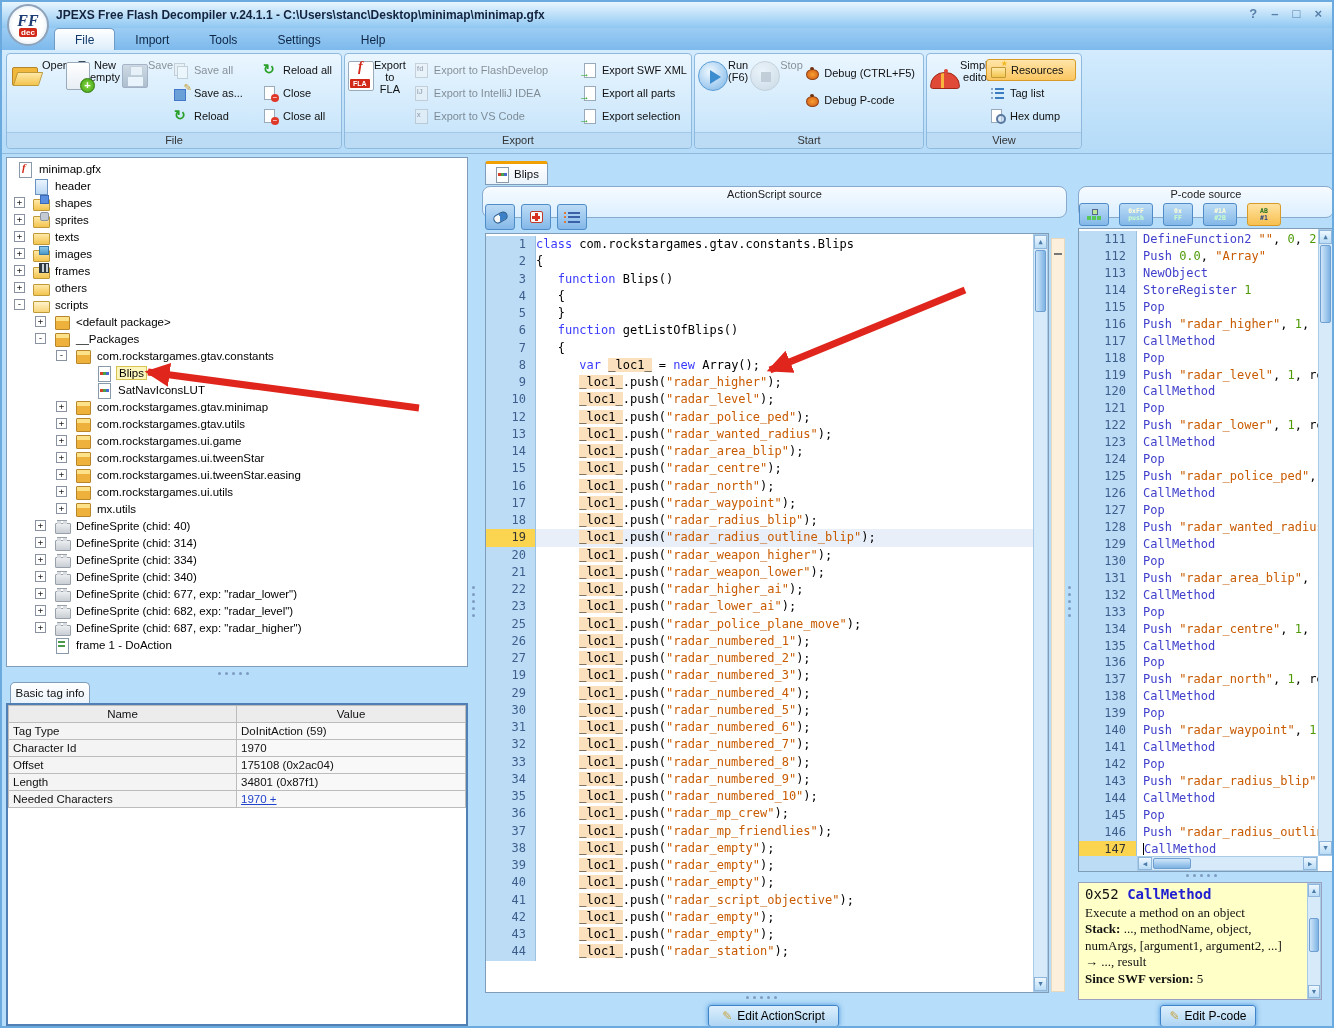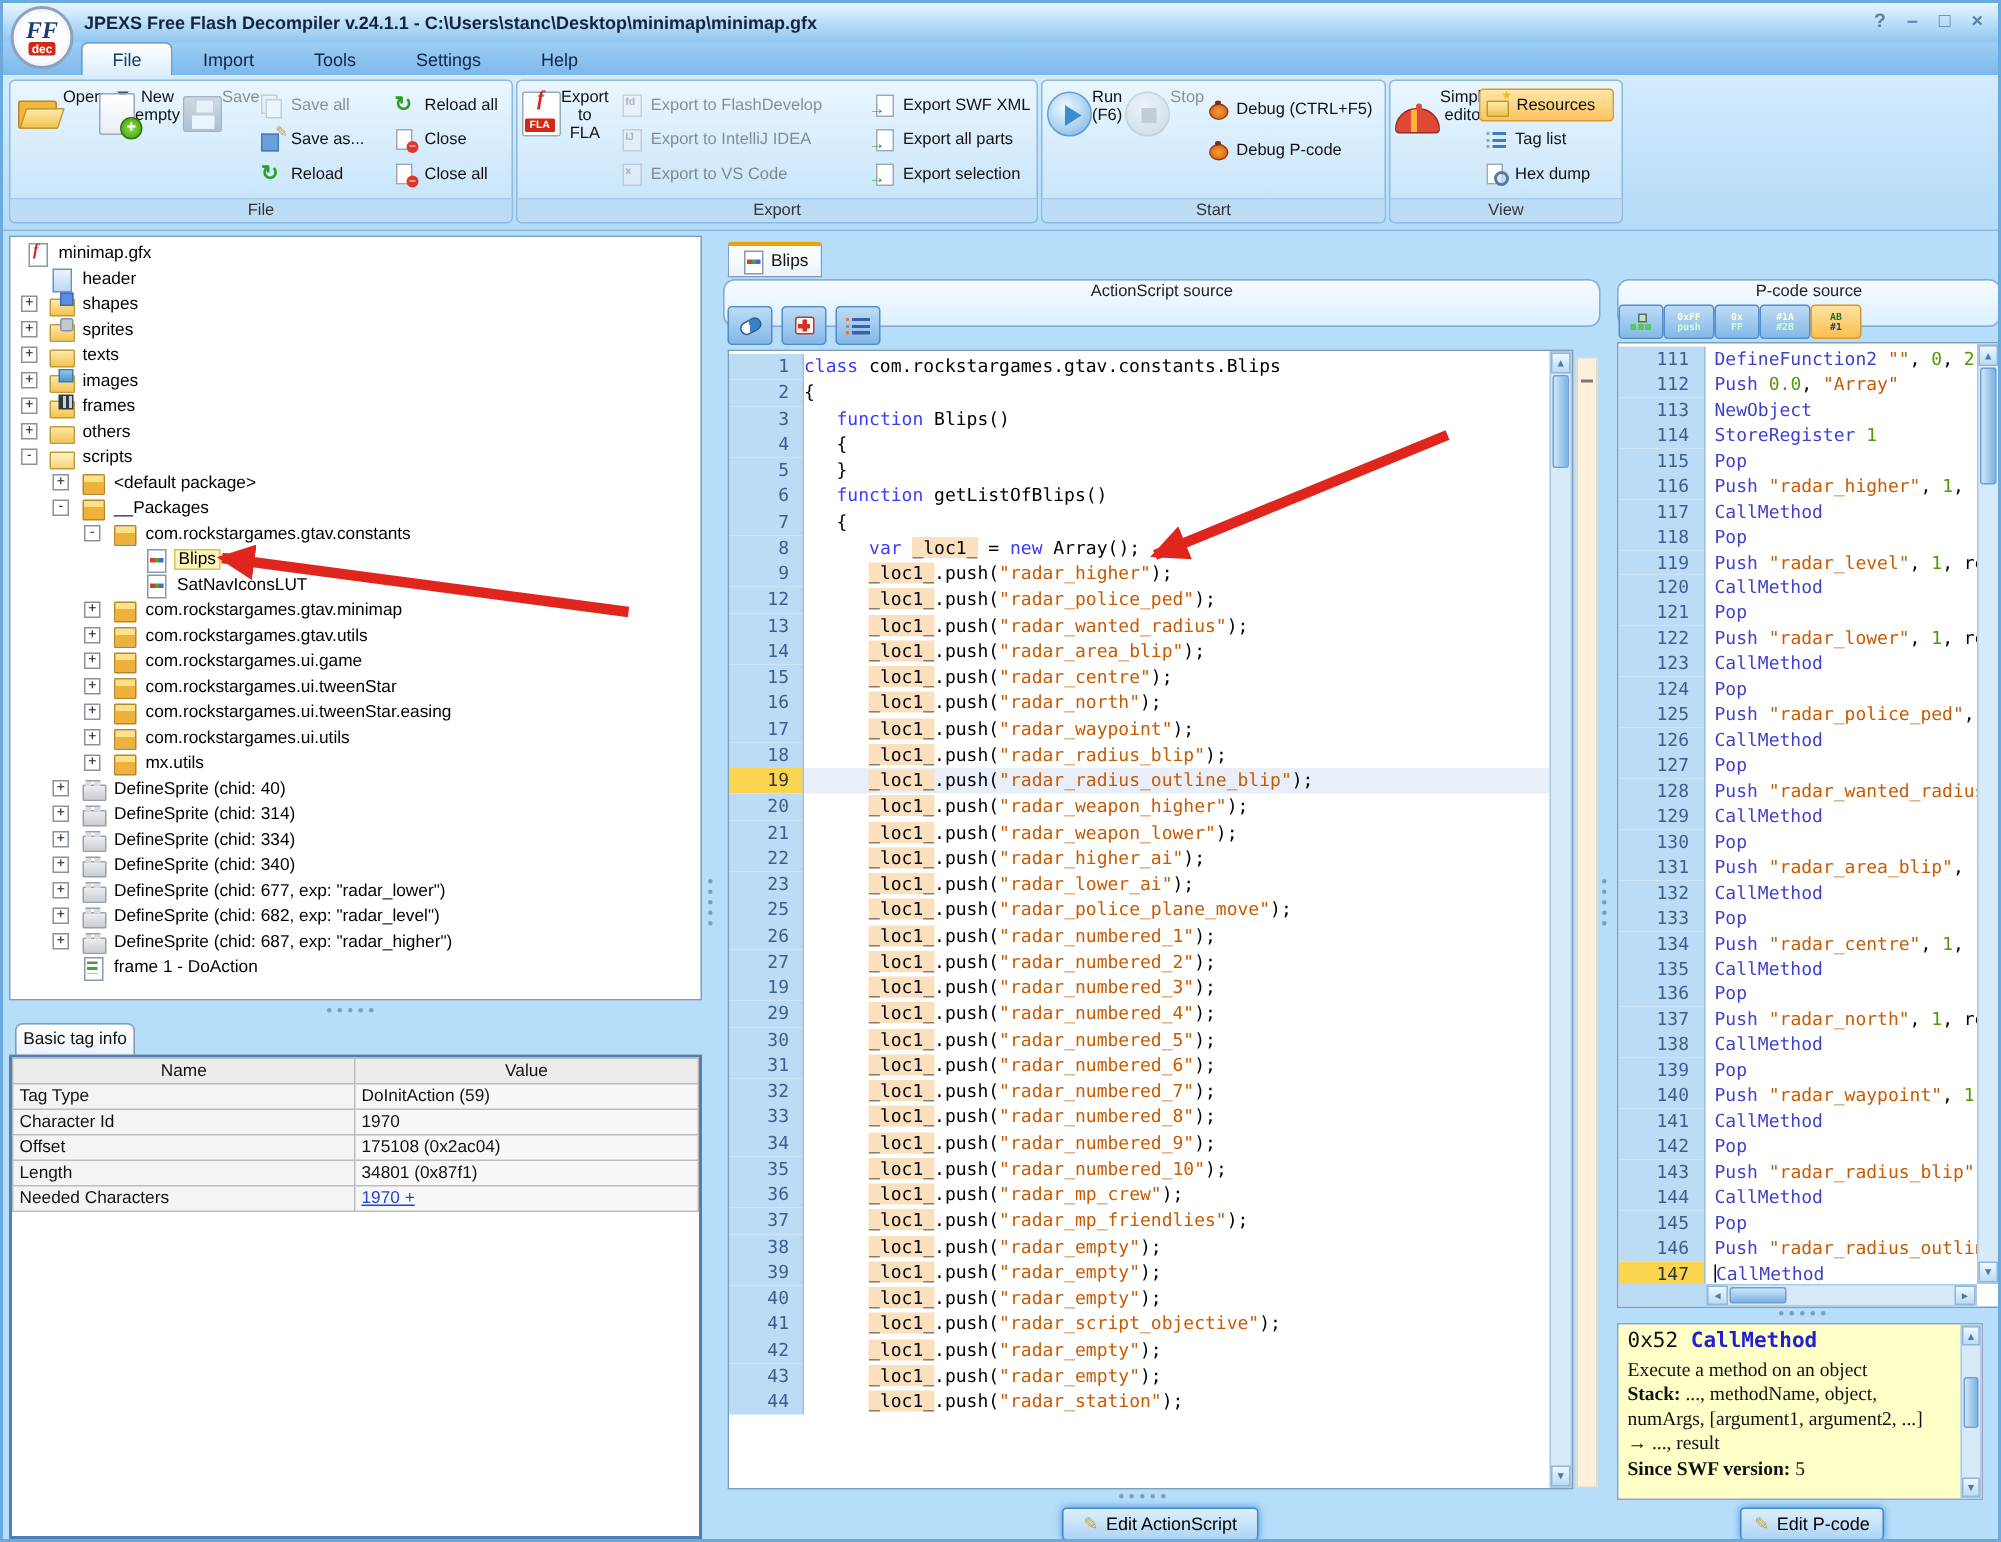--- a/index.html
+++ b/index.html
@@ -576,20 +576,21 @@
     <div id="as-body" style="position:absolute;left:0;top:0;right:15px;bottom:0;overflow:hidden;padding-top:2px">
         <div class="crow"><span class="ln">1</span><span class="ct"><span class="kw">class</span> com.rockstargames.gtav.constants.Blips</span></div>
         <div class="crow"><span class="ln">2</span><span class="ct">{</span></div>
         <div class="crow"><span class="ln">3</span><span class="ct">   <span class="kw">function</span> Blips()</span></div>
         <div class="crow"><span class="ln">4</span><span class="ct">   {</span></div>
         <div class="crow"><span class="ln">5</span><span class="ct">   }</span></div>
         <div class="crow"><span class="ln">6</span><span class="ct">   <span class="kw">function</span> getListOfBlips()</span></div>
         <div class="crow"><span class="ln">7</span><span class="ct">   {</span></div>
         <div class="crow"><span class="ln">8</span><span class="ct">      <span class="kw">var</span> <span class="occ">_loc1_</span> = <span class="kw">new</span> Array();</span></div>
         <div class="crow"><span class="ln">9</span><span class="ct">      <span class="occ">_loc1_</span>.push(<span class="str">"radar_higher"</span>);</span></div>
+        <div class="crow"><span class="ln">10</span><span class="ct">      <span class="occ">_loc1_</span>.push(<span class="str">"radar_level"</span>);</span></div>
         <div class="crow"><span class="ln">12</span><span class="ct">      <span class="occ">_loc1_</span>.push(<span class="str">"radar_police_ped"</span>);</span></div>
         <div class="crow"><span class="ln">13</span><span class="ct">      <span class="occ">_loc1_</span>.push(<span class="str">"radar_wanted_radius"</span>);</span></div>
         <div class="crow"><span class="ln">14</span><span class="ct">      <span class="occ">_loc1_</span>.push(<span class="str">"radar_area_blip"</span>);</span></div>
         <div class="crow"><span class="ln">15</span><span class="ct">      <span class="occ">_loc1_</span>.push(<span class="str">"radar_centre"</span>);</span></div>
         <div class="crow"><span class="ln">16</span><span class="ct">      <span class="occ">_loc1_</span>.push(<span class="str">"radar_north"</span>);</span></div>
         <div class="crow"><span class="ln">17</span><span class="ct">      <span class="occ">_loc1_</span>.push(<span class="str">"radar_waypoint"</span>);</span></div>
         <div class="crow"><span class="ln">18</span><span class="ct">      <span class="occ">_loc1_</span>.push(<span class="str">"radar_radius_blip"</span>);</span></div>
         <div class="crow cur"><span class="ln">19</span><span class="ct">      <span class="occ">_loc1_</span>.push(<span class="str">"radar_radius_outline_blip"</span>);</span></div>
         <div class="crow"><span class="ln">20</span><span class="ct">      <span class="occ">_loc1_</span>.push(<span class="str">"radar_weapon_higher"</span>);</span></div>
         <div class="crow"><span class="ln">21</span><span class="ct">      <span class="occ">_loc1_</span>.push(<span class="str">"radar_weapon_lower"</span>);</span></div>
@@ -623,21 +624,21 @@
       <div class="sbtn" style="left:0;right:0;bottom:0;height:14px">▼</div>
     </div>
   </div>
   <div class="marker-strip" style="left:1049px;top:236px;width:14px;height:754px"></div>
   <div class="edit editbtn" style="left:706px;top:1003px;width:131px;height:22px">
     <span class="pencil">✎</span>
     <span>Edit ActionScript</span>
   </div>
 
   <div class="phead" style="left:1076px;top:184px;width:256px">P-code source</div>
-  <div style="position:absolute;left:1077px;top:201px;display:flex;gap:0">
+  <div style="position:absolute;left:1077px;top:201px;display:flex;gap:10px">
     <div class="pbtn" style="width:30px">
         <span class="pk-graph"></span>
       </div>
     <div class="pbtn" style="width:34px">
         <span class="t1">0xFF</span>
         <span class="t2">push</span>
       </div>
     <div class="pbtn" style="width:30px">
         <span class="t1">0x</span>
         <span class="t2">FF</span>

